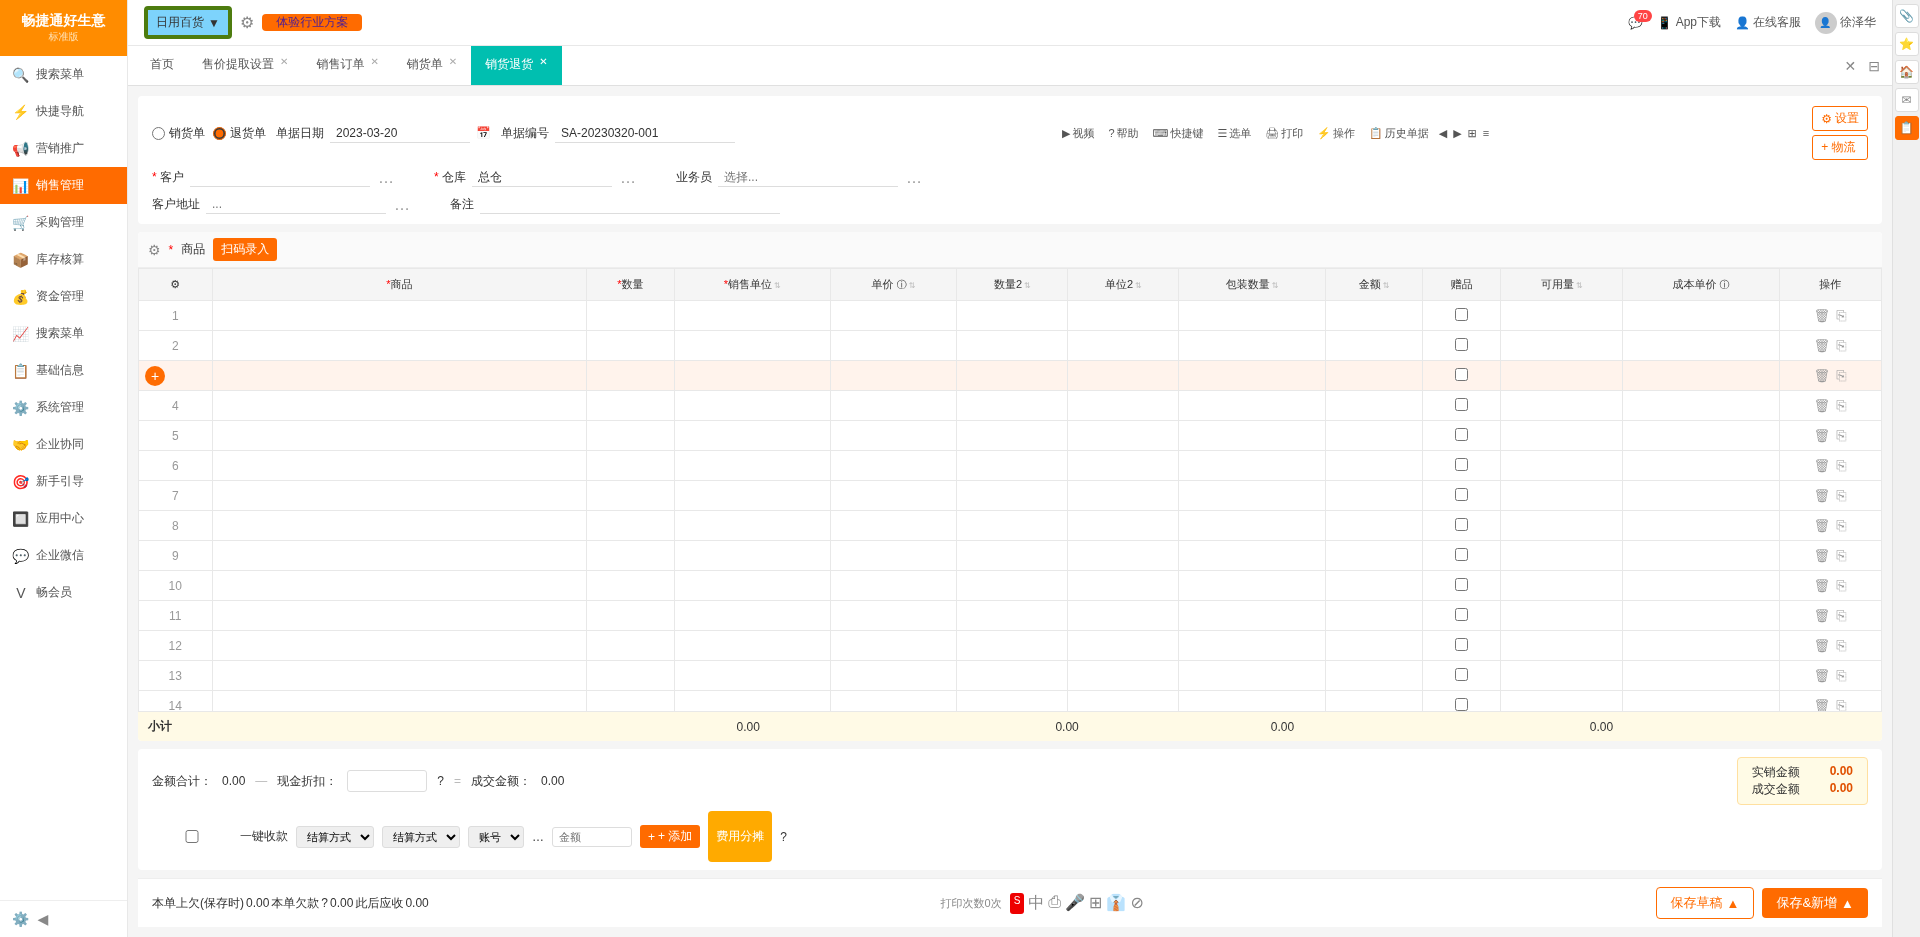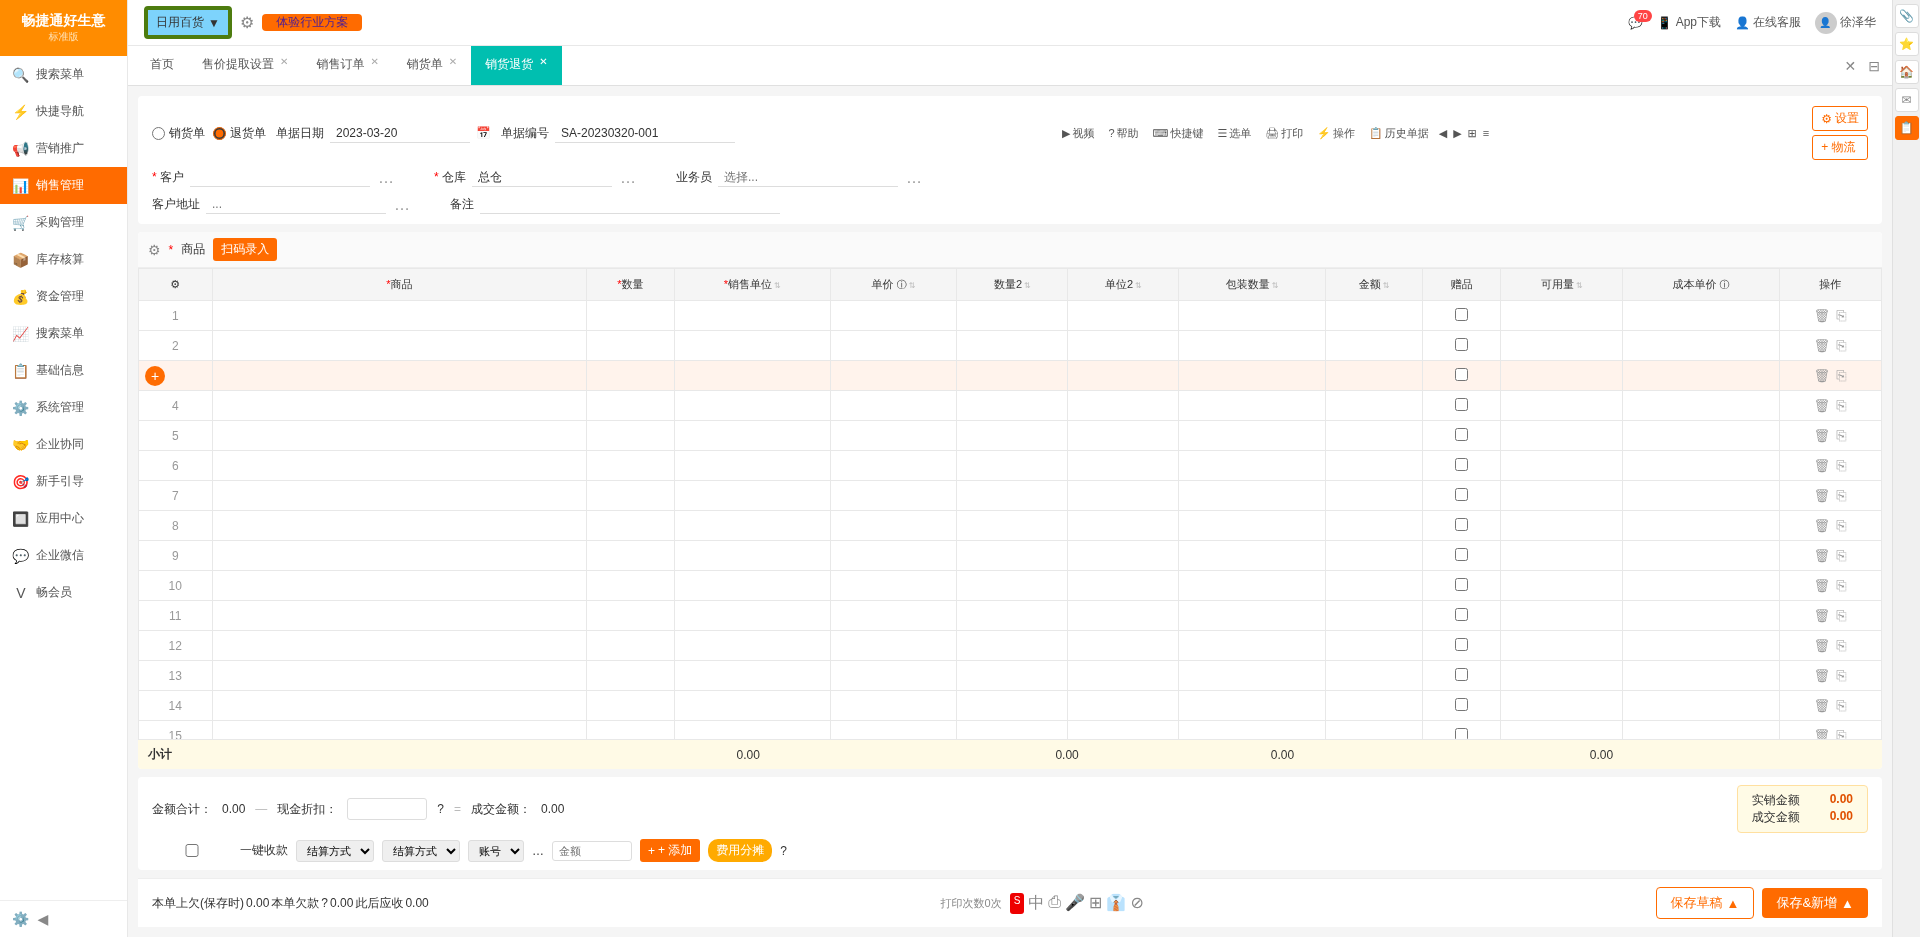--- a/index.html
+++ b/index.html
@@ -85,21 +85,21 @@
     .table-footer .val { color: #333; min-width: 60px; text-align: right; }
 
     
     .bottom-area { background: #fff; border-radius: 4px; padding: 8px 14px; flex-shrink: 0; }
     .summary-row { display: flex; align-items: center; gap: 10px; font-size: 12px; }
     .summary-row .sep { color: #bbb; }
     .payment-row { display: flex; align-items: center; gap: 8px; margin-top: 6px; font-size: 12px; }
     .payment-row select { border: 1px solid #ddd; border-radius: 3px; padding: 3px 6px; font-size: 11px; }
     .payment-row input { border: 1px solid #ddd; border-radius: 3px; padding: 3px 6px; font-size: 11px; width: 80px; }
     .btn-add { background: #ff6b00; color: #fff; border: none; border-radius: 3px; padding: 3px 8px; font-size: 12px; cursor: pointer; display: flex; align-items: center; gap: 3px; }
-    .btn-yellow { background: #ffaa00; color: #fff; border: none; border-radius: 10px; padding: 3px 8px; font-size: 12px; cursor: pointer; }
+    .btn-yellow { background: #ffaa00; color: #fff; border: none; border-radius: 4px; padding: 17px 8px; font-size: 12px; cursor: pointer; }
 
     
     .footer-bar { background: #fff; border-top: 1px solid #eee; padding: 8px 14px; display: flex; align-items: center; justify-content: space-between; flex-shrink: 0; font-size: 12px; }
     .footer-bar-left { display: flex; align-items: center; gap: 2px; color: #333; }
     .footer-bar-center { display: flex; align-items: center; gap: 0; }
     .footer-bar-right { display: flex; align-items: center; gap: 8px; }
     .btn-save-draft { background: #fff; border: 1px solid #ff6b00; color: #ff6b00; border-radius: 4px; padding: 6px 14px; font-size: 13px; cursor: pointer; display: flex; align-items: center; gap: 4px; }
     .btn-save-new { background: #ff6b00; border: none; color: #fff; border-radius: 4px; padding: 6px 14px; font-size: 13px; cursor: pointer; display: flex; align-items: center; gap: 4px; }
 
     

